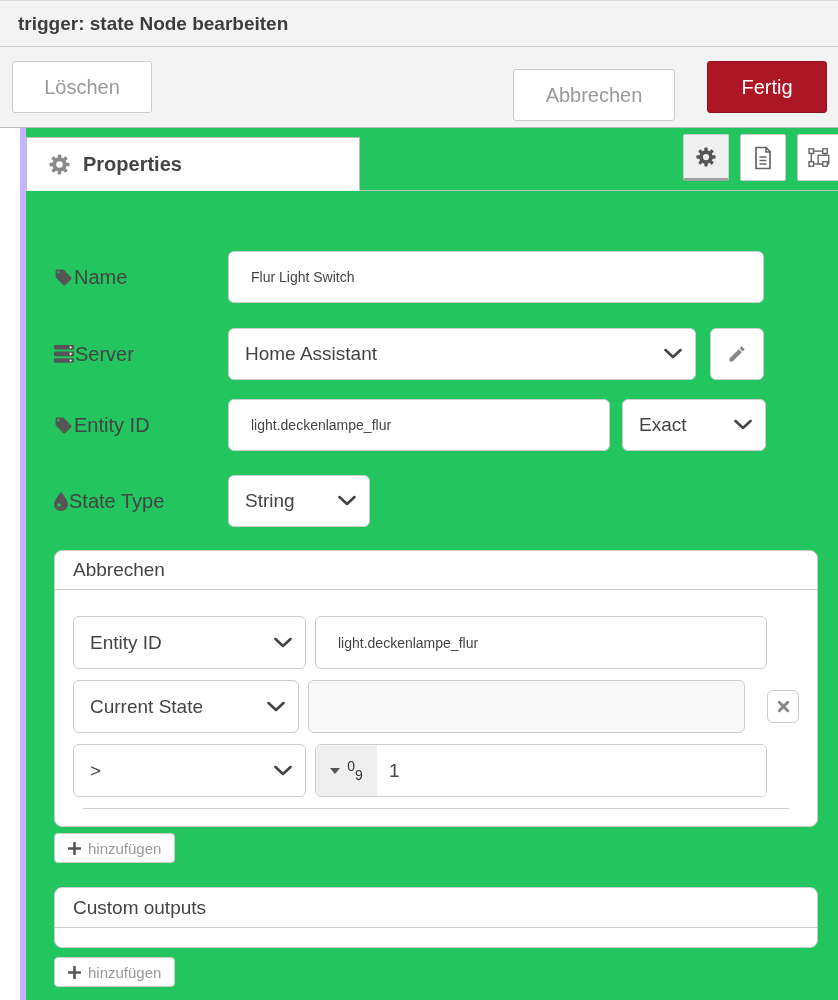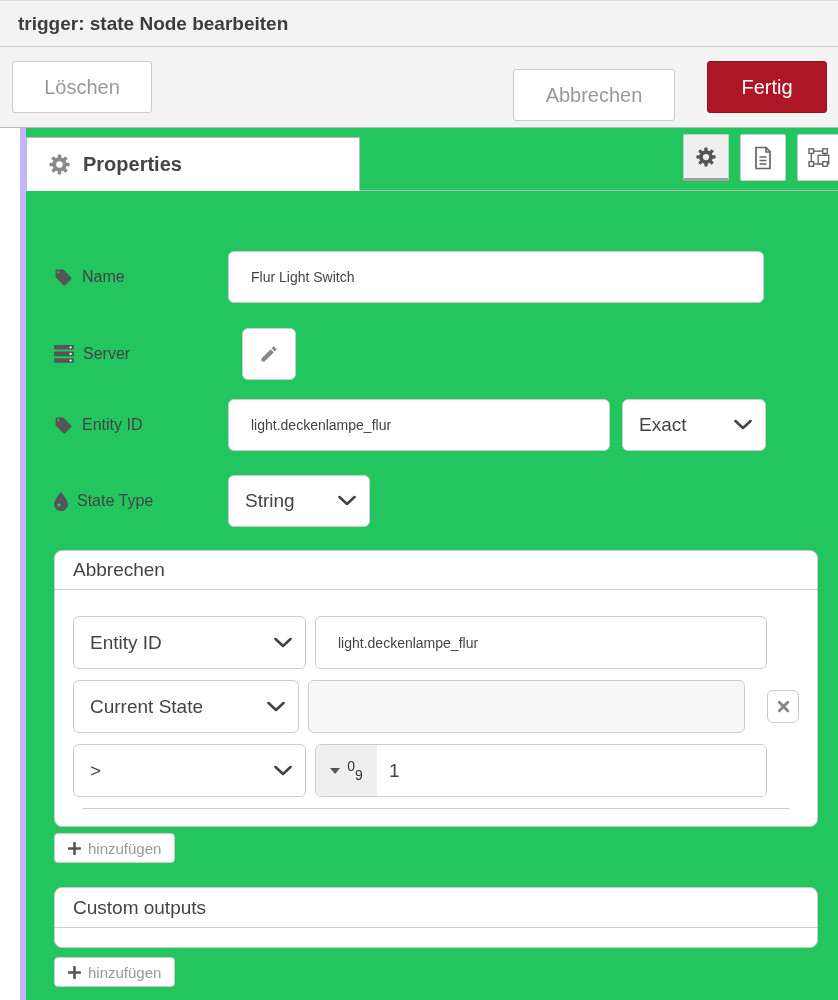--- a/index.html
+++ b/index.html
@@ -48,22 +48,22 @@
     width:46px; height:47px; border:1px solid #ccc; background:#fff; border-radius:2px;
     display:flex; align-items:center; justify-content:center; cursor:pointer;
   }
   .icon-btn.selected { background:#efefef; border-bottom:3px solid #a0a0a0; }
   
   .form { padding:60px 28px 0 28px; }
   .field-row { display:flex; align-items:center; }
   .mb-a { margin-bottom:25px; } .mb-b { margin-bottom:19px; }
   .mb-c { margin-bottom:24px; } .mb-d { margin-bottom:23px; }
   .field-label {
-    width:174px; flex-shrink:0; display:flex; align-items:center; gap:9px;
-    font-size:16px; color:#444;
+    width:174px; flex-shrink:0; display:flex; align-items:center; gap:1px;
+    font-size:20px; color:#444;
   }
   .text-input {
     height:52px; border:1px solid #ccc; border-radius:6px; padding:0 22px;
     font-size:14px; color:#444; font-family:inherit; background:#fff; outline:none;
   }
   .input-name   { width:536px; }
   .input-entity { width:382px; }
   .select {
     height:52px; border:1px solid #ccc; border-radius:6px; background:#fff;
     display:flex; align-items:center; padding:0 42px 0 16px; position:relative;
@@ -222,20 +222,28 @@
             <svg width="20" height="18" viewBox="0 0 20 18" fill="#555">
               <rect x="0" y="0" width="20" height="4.6" rx="1"></rect>
               <rect x="0" y="6.6" width="20" height="4.6" rx="1"></rect>
               <rect x="0" y="13.2" width="20" height="4.6" rx="1"></rect>
               <circle cx="16.6" cy="2.3" r="1.1" fill="#fff"></circle>
               <circle cx="16.6" cy="8.9" r="1.1" fill="#fff"></circle>
               <circle cx="16.6" cy="15.5" r="1.1" fill="#fff"></circle>
             </svg>
           </span>
           <span>Server</span>
+        </div>
+        <div class="select select-server">
+          <span>Home Assistant</span>
+          <span class="chev">
+            <svg width="18" height="11" viewBox="0 0 18 11" fill="none" stroke="#444" stroke-width="2.6" stroke-linecap="round" stroke-linejoin="round">
+              <polyline points="1.5,1.5 9,8.5 16.5,1.5"></polyline>
+            </svg>
+          </span>
         </div>
         <button class="square-btn">
           <span>
             <svg width="20" height="20" viewBox="0 0 24 24" fill="#888">
               <path d="M3 17.25V21h3.75L17.81 9.94l-3.75-3.75L3 17.25zM20.71 7.04c.39-.39.39-1.02 0-1.41l-2.34-2.34a.996.996 0 0 0-1.41 0l-1.83 1.83 3.75 3.75 1.83-1.83z"></path>
             </svg>
           </span>
         </button>
       </div>
 

